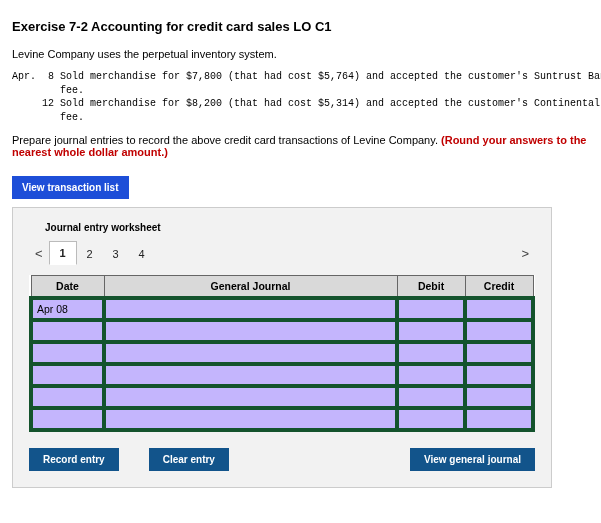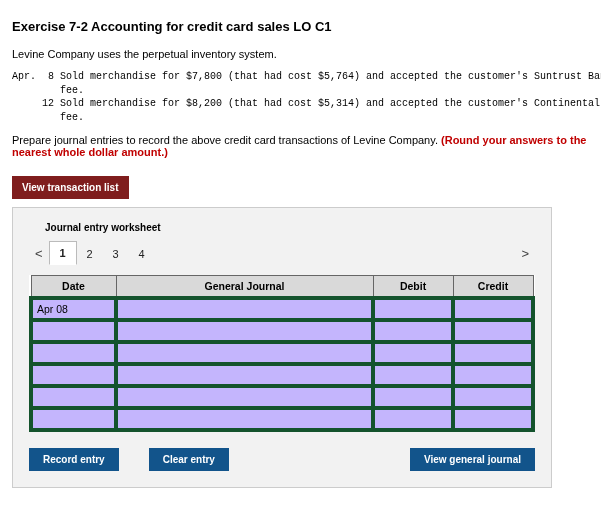--- a/index.html
+++ b/index.html
@@ -16,21 +16,21 @@
     font-size: 13px;
     font-weight: bold;
     margin: 9px 0 14px 0;
   }
   .intro { margin: 0 0 10px 0; font-size: 11px; }
   .mono { font-family: "Courier New", monospace; font-size: 10px; white-space: pre; line-height: 1.35; }
   .instructions { font-size: 11px; margin: 10px 0 4px 0; }
   .red-bold { color: #c00000; font-weight: bold; }
   .btn-blue {
     display: inline-block;
-    background: #7f1d1d;
+    background: #1d4ed8;
     color: #fff;
     font-size: 10px;
     font-weight: bold;
     padding: 6px 10px;
     border: none;
     cursor: pointer;
     margin: 14px 0 8px 0;
   }
   .worksheet {
     border: 1px solid #ccc;
@@ -73,21 +73,21 @@
   .note { color: #c00000; font-size: 10px; margin-bottom: 8px; }
   table.journal {
     border-collapse: collapse;
     width: 100%;
     background: #fff;
     font-size: 10.5px;
   }
   table.journal th {
     background: #d9d9d9;
     border: 1px solid #666;
-    padding: 4px 12px;
+    padding: 4px 6px;
     font-weight: bold;
     text-align: center;
   }
   table.journal td {
     border: 4px solid #14532d;
     padding: 0;
     height: 18px;
     background:#c4b5fd;
   }
   table.journal td input {

